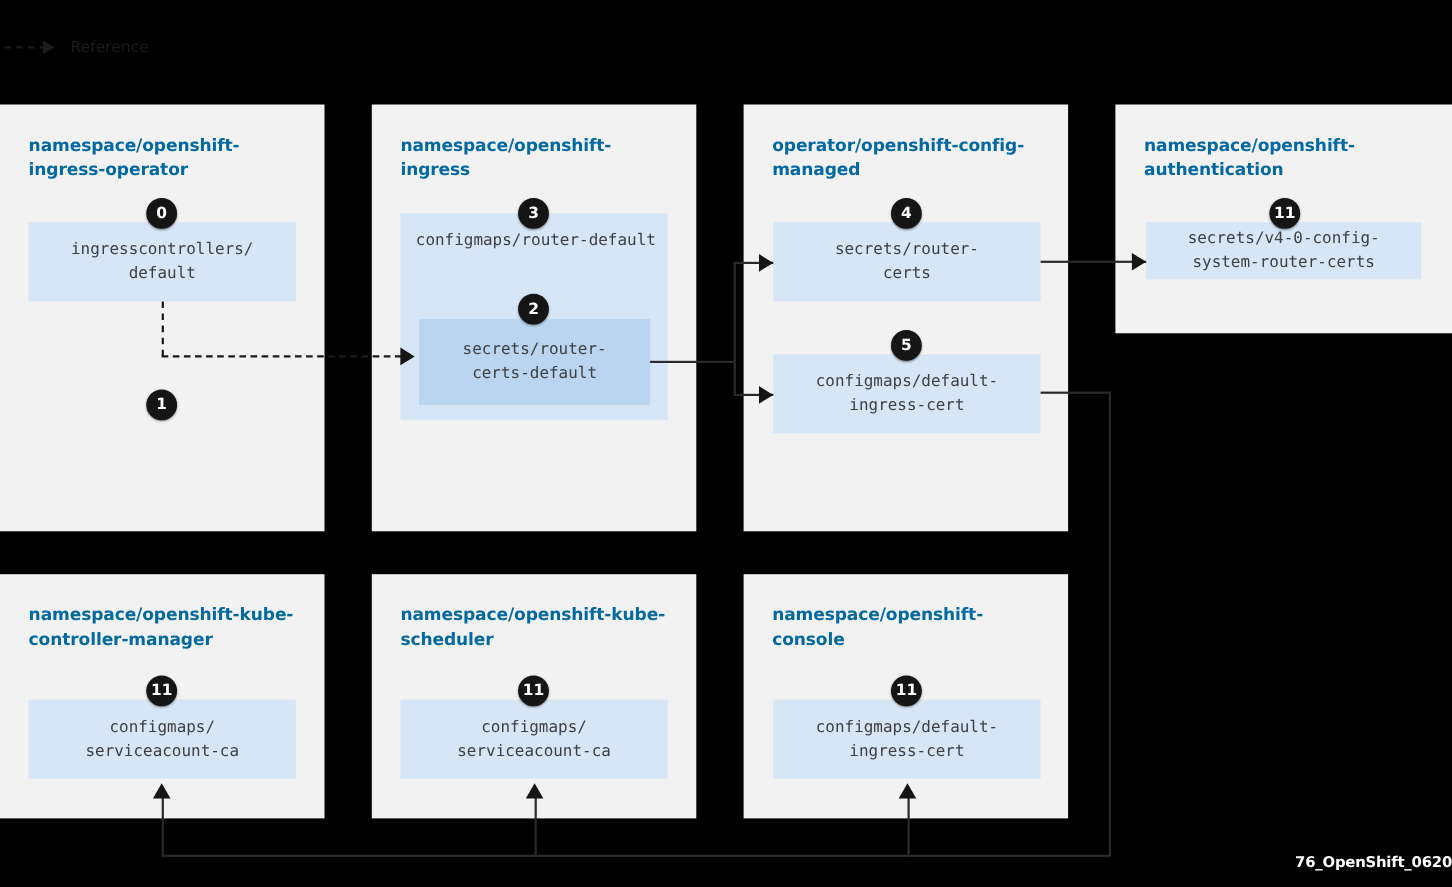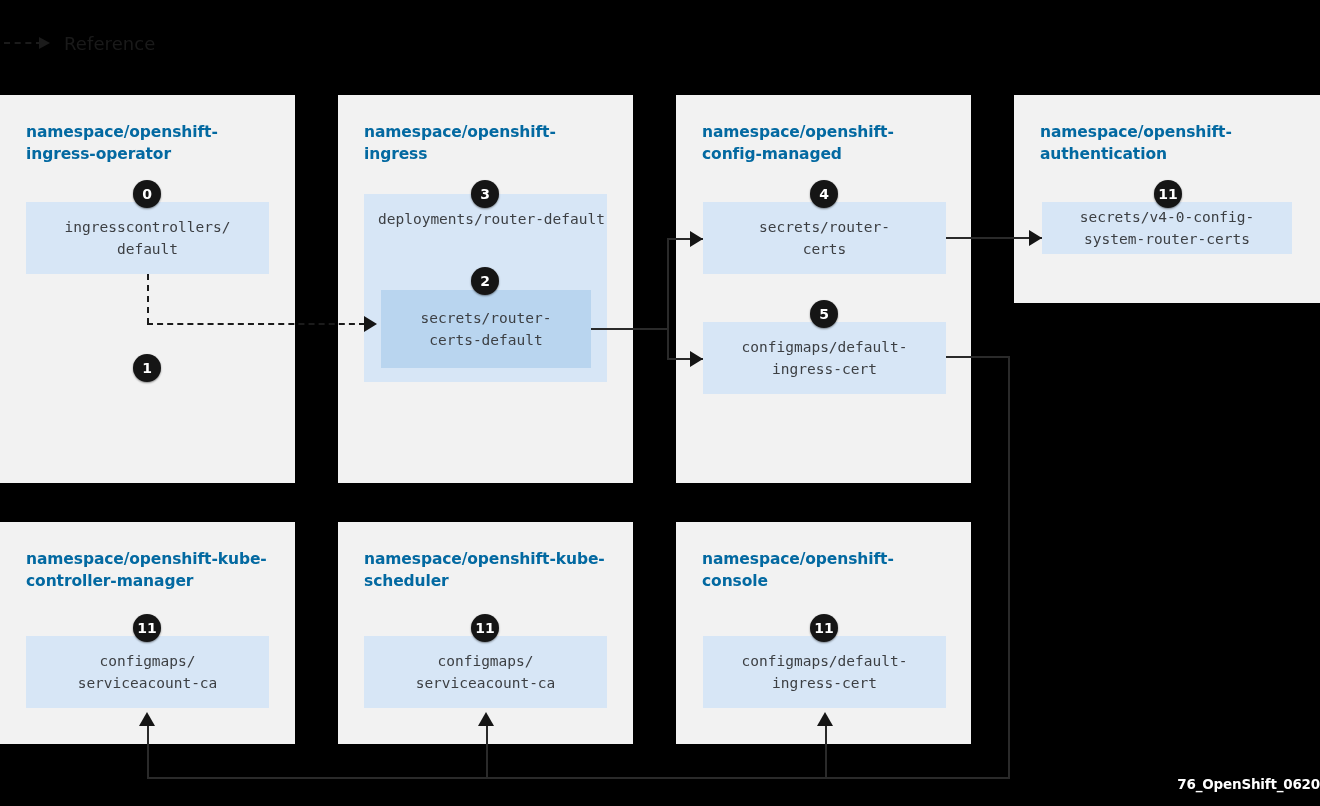--- a/index.html
+++ b/index.html
@@ -57,21 +57,21 @@
     right: 0;
     top: -5px;
     width: 0; height: 0;
     border-left: 11px solid #1b1b1b;
     border-top: 6px solid transparent;
     border-bottom: 6px solid transparent;
   }
   .legend-label {
     margin-left: 14px;
     color: #1a1a1a;
-    font-size: 18px;
+    font-size: 14px;
     font-family: "DejaVu Sans", sans-serif;
     letter-spacing: .1px;
     white-space: nowrap;
     text-align: right;
   }
 
   
   .ns {
     position: absolute;
     background: #f2f2f2;
@@ -195,32 +195,32 @@
 default</span>
   </div>
   <div class="badge" style="left:133px; top:180px;">0</div>
 
   <div class="badge" style="left:133px; top:354px;">1</div>
 
   <div class="ns" style="left:338px; top:95px; width:295px; height:388px;">
     <div class="ns-title">namespace/openshift-ingress</div>
   </div>
   <div class="res topleft-text" style="left:364px; top:194px; width:243px; height:188px;">
-    <span class="res-label">deployments/router-default</span>
+    <span class="res-label">configmaps/router-default</span>
   </div>
   <div class="badge" style="left:471px; top:180px;">3</div>
 
   <div class="res inner" style="left:381px; top:290px; width:210px; height:78px;">
     <span class="res-label">secrets/router-
 certs-default</span>
   </div>
   <div class="badge" style="left:471px; top:267px;">2</div>
 
   <div class="ns" style="left:676px; top:95px; width:295px; height:388px;">
-    <div class="ns-title">namespace/openshift-config-managed</div>
+    <div class="ns-title">operator/openshift-config-managed</div>
   </div>
   <div class="res" style="left:703px; top:202px; width:243px; height:72px;">
     <span class="res-label">secrets/router-
 certs</span>
   </div>
   <div class="badge" style="left:810px; top:180px;">4</div>
 
   <div class="res" style="left:703px; top:322px; width:243px; height:72px;">
     <span class="res-label">configmaps/default-
 ingress-cert</span>

